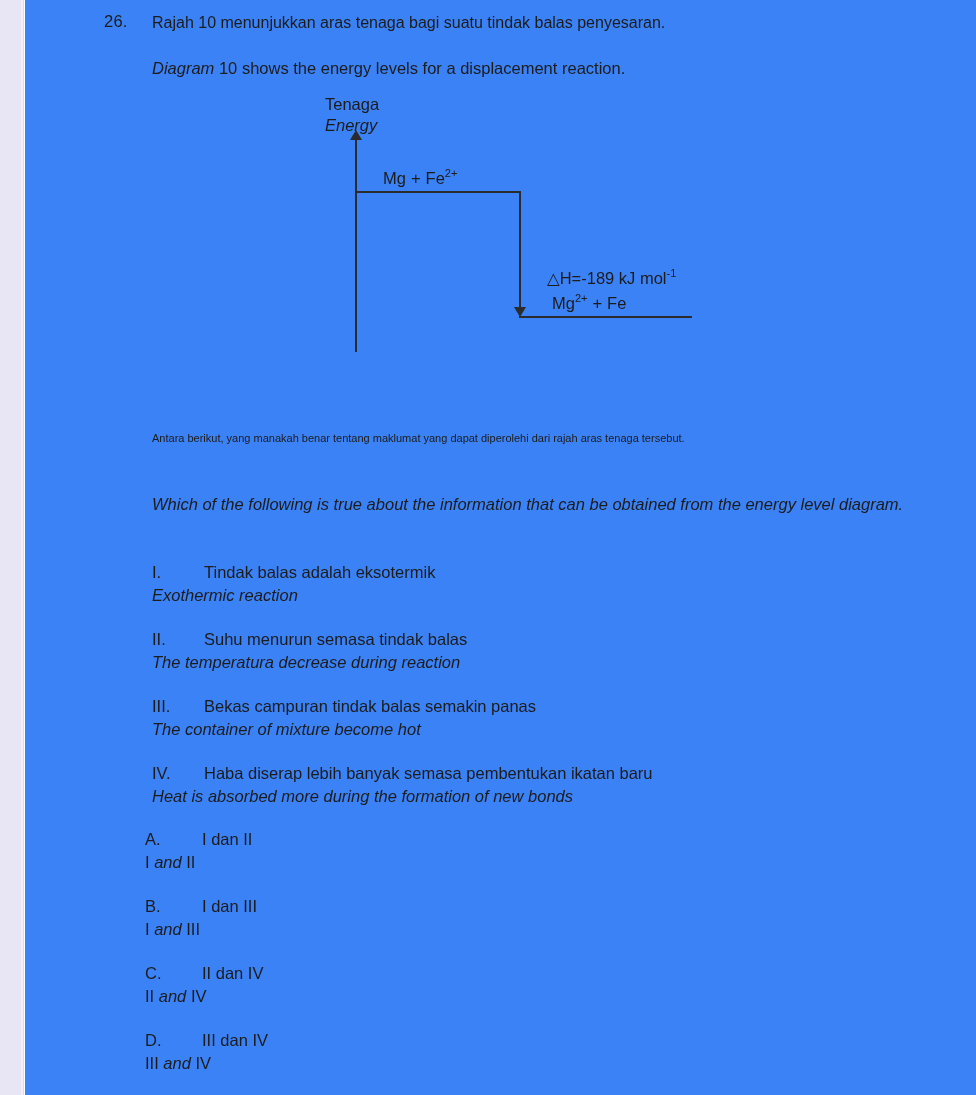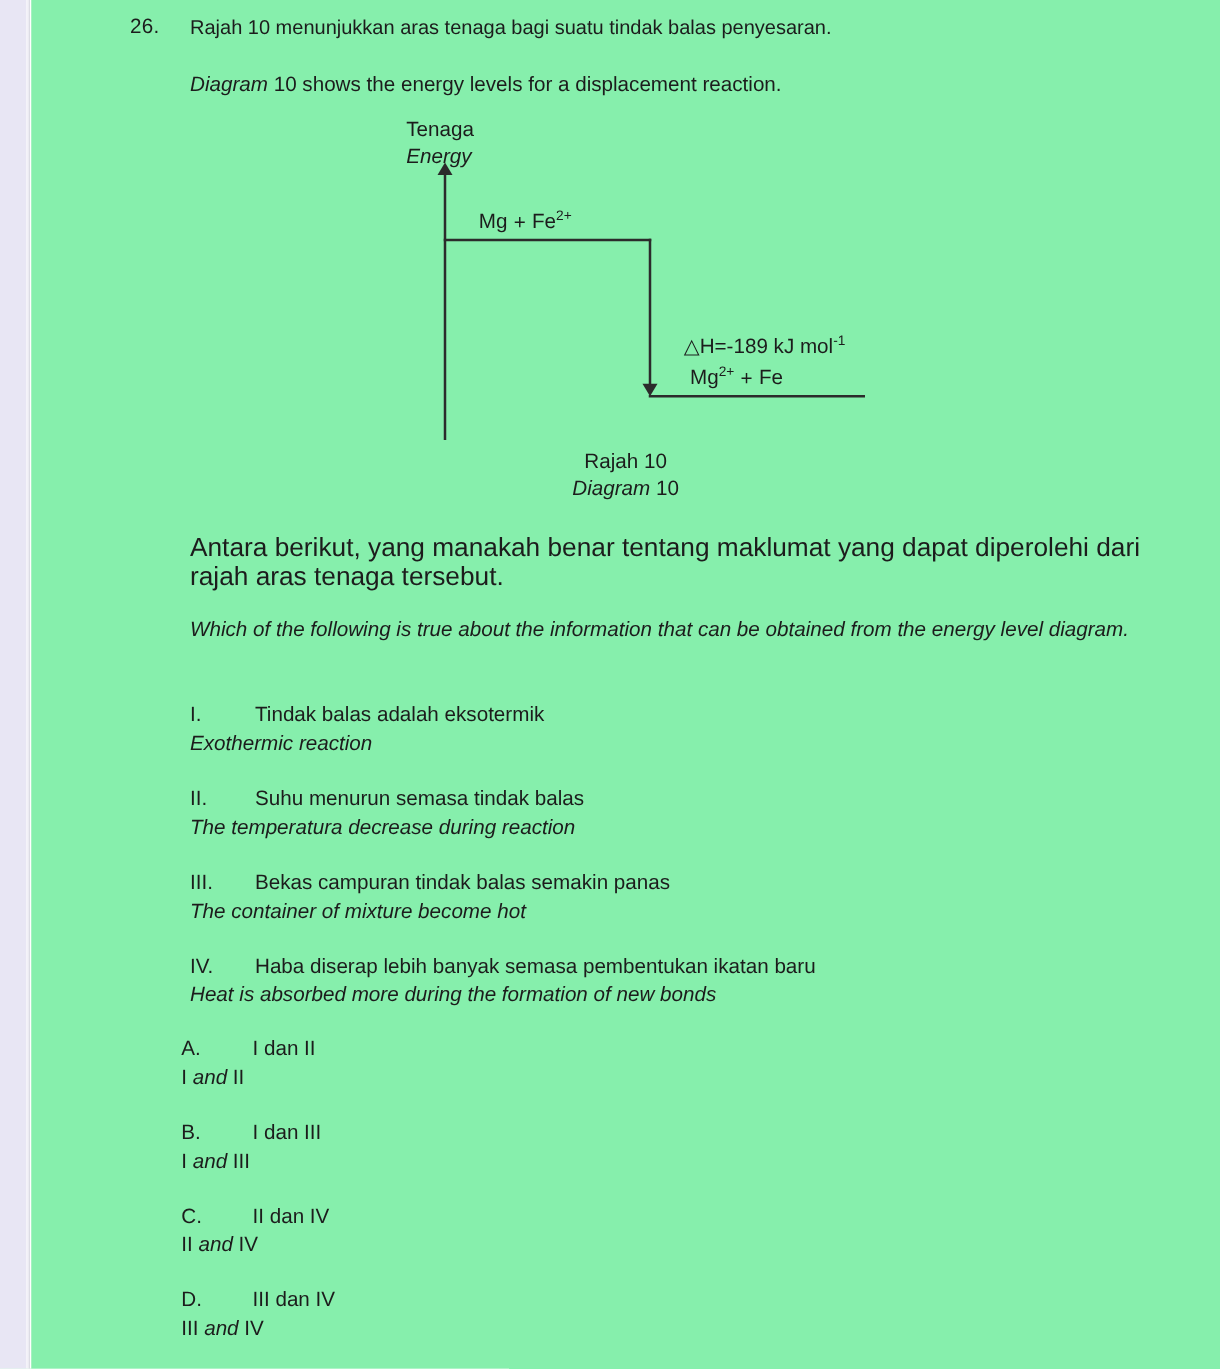--- a/index.html
+++ b/index.html
@@ -31,21 +31,21 @@
     background: #f2f1f7;
     border-right: 1px solid #dcdce4;
     box-sizing: border-box;
   }
 
   
   #page {
     position: absolute;
     left: 25px; top: 0;
     width: 951px; height: 1095px;
-    background: #86efac;
+    background: #3b82f6;
   }
 
   
   .q-number {
     position: absolute;
     left: 79px;
     top: 12px;
     font-size: 16.5px;
     letter-spacing: .2px;
   }
@@ -170,21 +170,21 @@
     line-height: 22px;
   }
   #diagram-caption .cap-en .it { font-style: italic; }
 
   
   #lead-my {
     position: absolute;
     left: 127px;
     top: 427px;
     width: 770px;
-    font-size: 21px;
+    font-size: 11px;
     line-height: 23px;
   }
   #lead-en {
     position: absolute;
     left: 127px;
     top: 493px;
     width: 782px;
     font-size: 16.5px;
     line-height: 23px;
     font-style: italic;
@@ -255,24 +255,20 @@
     <div id="drop-line" class="line"></div>
     <div id="drop-arrow"></div>
     <div id="level-lower" class="line"></div>
 
     <div id="label-reactants"><span>Mg</span><span class="plus-gap">+</span><span>Fe</span><span class="sup">2+</span></div>
 
     <div id="label-products"><span>Mg</span><span class="sup">2+</span><span class="plus-gap">+</span><span>Fe</span></div>
 
     <div id="label-enthalpy"><span>△</span><span>H=-189 kJ mol</span><span class="sup">-1</span></div>
 
-    <div id="diagram-caption">
-      <div class="cap-my">Rajah 10</div>
-      <div class="cap-en"><span class="it">Diagram</span><span> 10</span></div>
-    </div>
   </div>
 
   <div id="lead-my">Antara berikut, yang manakah benar tentang maklumat yang dapat diperolehi dari rajah aras tenaga tersebut.</div>
   <div id="lead-en">Which of the following is true about the information that can be obtained from the energy level diagram.</div>
 
   <div class="statement" style="top:561px">
     <span class="marker">I.</span>
     <span class="body">
       <span class="my">Tindak balas adalah eksotermik</span><br>
       <span class="en">Exothermic reaction</span>

